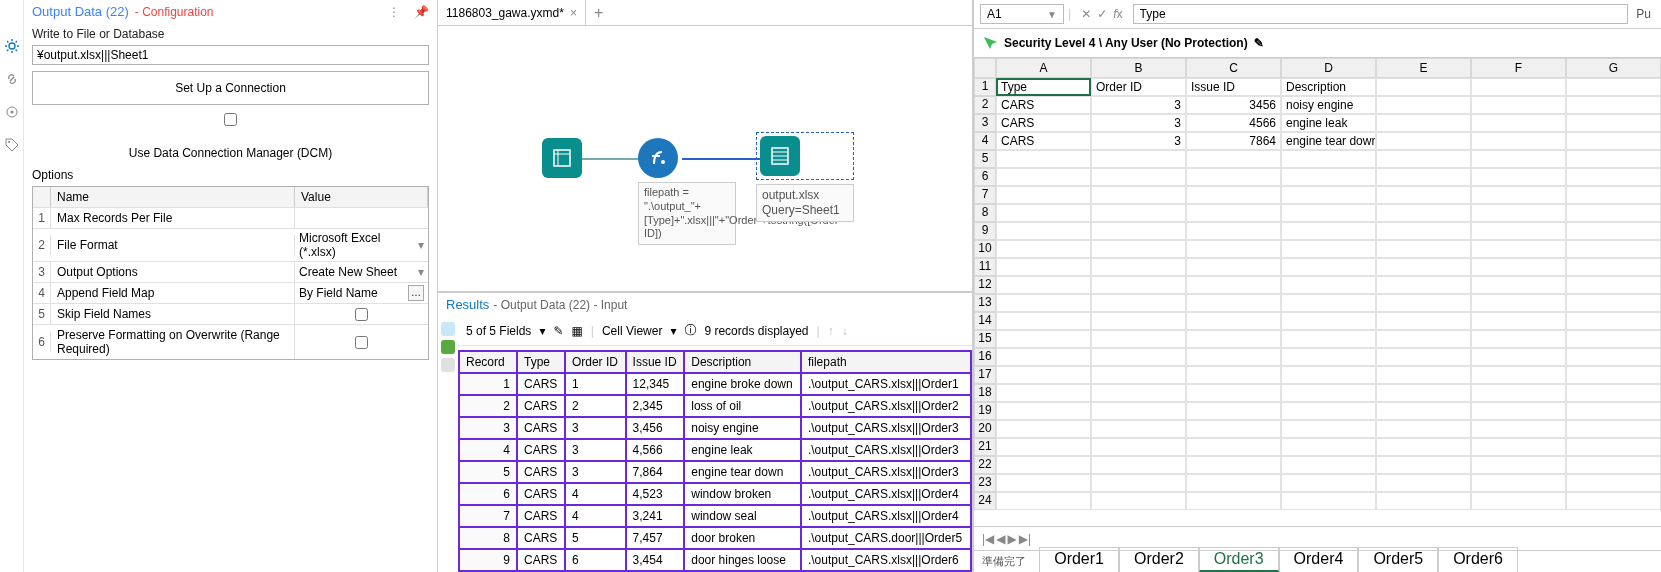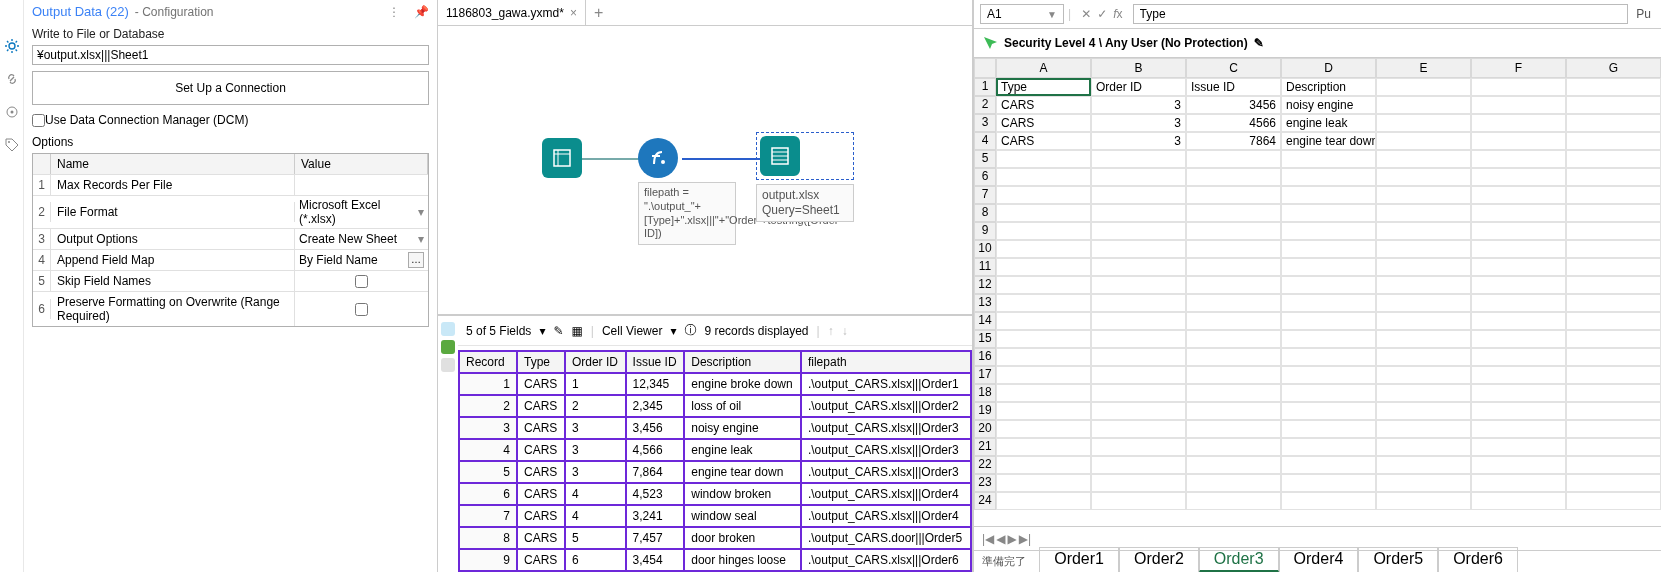--- a/index.html
+++ b/index.html
@@ -3,26 +3,26 @@
 <meta charset="utf-8">
 <style>
 * { margin: 0; padding: 0; box-sizing: border-box; font-family: "Segoe UI", Arial, sans-serif; font-size: 12px; }
 body { background: #fff; width: 1661px; height: 572px; overflow: hidden; display: flex; }
 .left-panel { width: 438px; border-right: 1px solid #ccc; display: flex; }
 .sidebar-icons { width: 24px; display: flex; flex-direction: column; align-items: center; gap: 14px; padding-top: 38px; border-right: 1px solid #e8e8e8; }
 .sidebar-icons svg { width: 16px; height: 16px; }
 .config-area { flex: 1; display: flex; flex-direction: column; }
 .config-header { display: flex; align-items: center; padding: 4px 8px; gap: 6px; }
 .config-title { color: #3b82f6; font-weight: 500; font-size: 13px; }
-.config-sub { color: #737373; }
+.config-sub { color: #ef4444; }
 .config-header-spacer { flex: 1; }
 .section-row { padding: 4px 8px 2px 8px; font-size: 12px; color: #222; }
 .file-input { margin: 2px 8px 6px 8px; border: 1px solid #b0b0b0; padding: 2px 4px; font-size: 12px; background: #fff; }
 .conn-btn { margin: 0 8px 6px 8px; border: 1px solid #b0b0b0; background: #fff; height: 34px; font-size: 12px; cursor: pointer; }
-.dcm-row { display: flex; align-items: center; gap: 0; padding: 2px 8px 6px 8px; font-size: 12px; }
+.dcm-row { display: flex; align-items: center; gap: 20px; padding: 2px 8px 6px 8px; font-size: 12px; flex-direction: column; }
 .options-label { padding: 2px 8px; font-size: 12px; }
 .opts-table { margin: 2px 8px; border: 1px solid #b0b0b0; }
 .opts-head { display: flex; background: #f4f4f4; }
 .opts-head div { padding: 3px 6px; border-right: 1px solid #ccc; font-size: 12px; }
 .opts-row { display: flex; border-top: 1px solid #e0e0e0; align-items: center; }
 .opts-idx { width: 18px; text-align: center; padding: 3px 0; color: #555; border-right: 1px solid #e0e0e0; }
 .opts-name { width: 244px; padding: 3px 6px; border-right: 1px solid #e0e0e0; }
 .opts-val { flex: 1; padding: 2px 4px; display: flex; align-items: center; }
 .opts-val select, .opts-val .val-text { border: none; font-size: 12px; width: 100%; background: transparent; }
 .opts-val .ellipsis-btn { width: 18px; height: 16px; border: 1px solid #aaa; font-size: 10px; line-height: 12px; background: #f6f6f6; }
@@ -212,20 +212,24 @@
           </div>
         </div>
       <div class="node-label">
         <div>output.xlsx</div>
         <div>Query=Sheet1</div>
       </div>
     </div>
   </div>
 
   <div class="results">
+    <div class="results-hdr">
+      <span class="results-title">Results</span>
+      <span class="results-sub">- Output Data (22) - Input</span>
+    </div>
     <div class="results-body">
       <div class="results-side">
         <div class="res-pill" style="background:#c9e8f7"></div>
         <div class="res-pill" style="background:#5aa93f"></div>
         <div class="res-pill" style="background:#e0e0e0"></div>
       </div>
       <div class="results-main">
         <div class="results-toolbar">
           <span>5 of 5 Fields</span>
           <span>▾</span>

